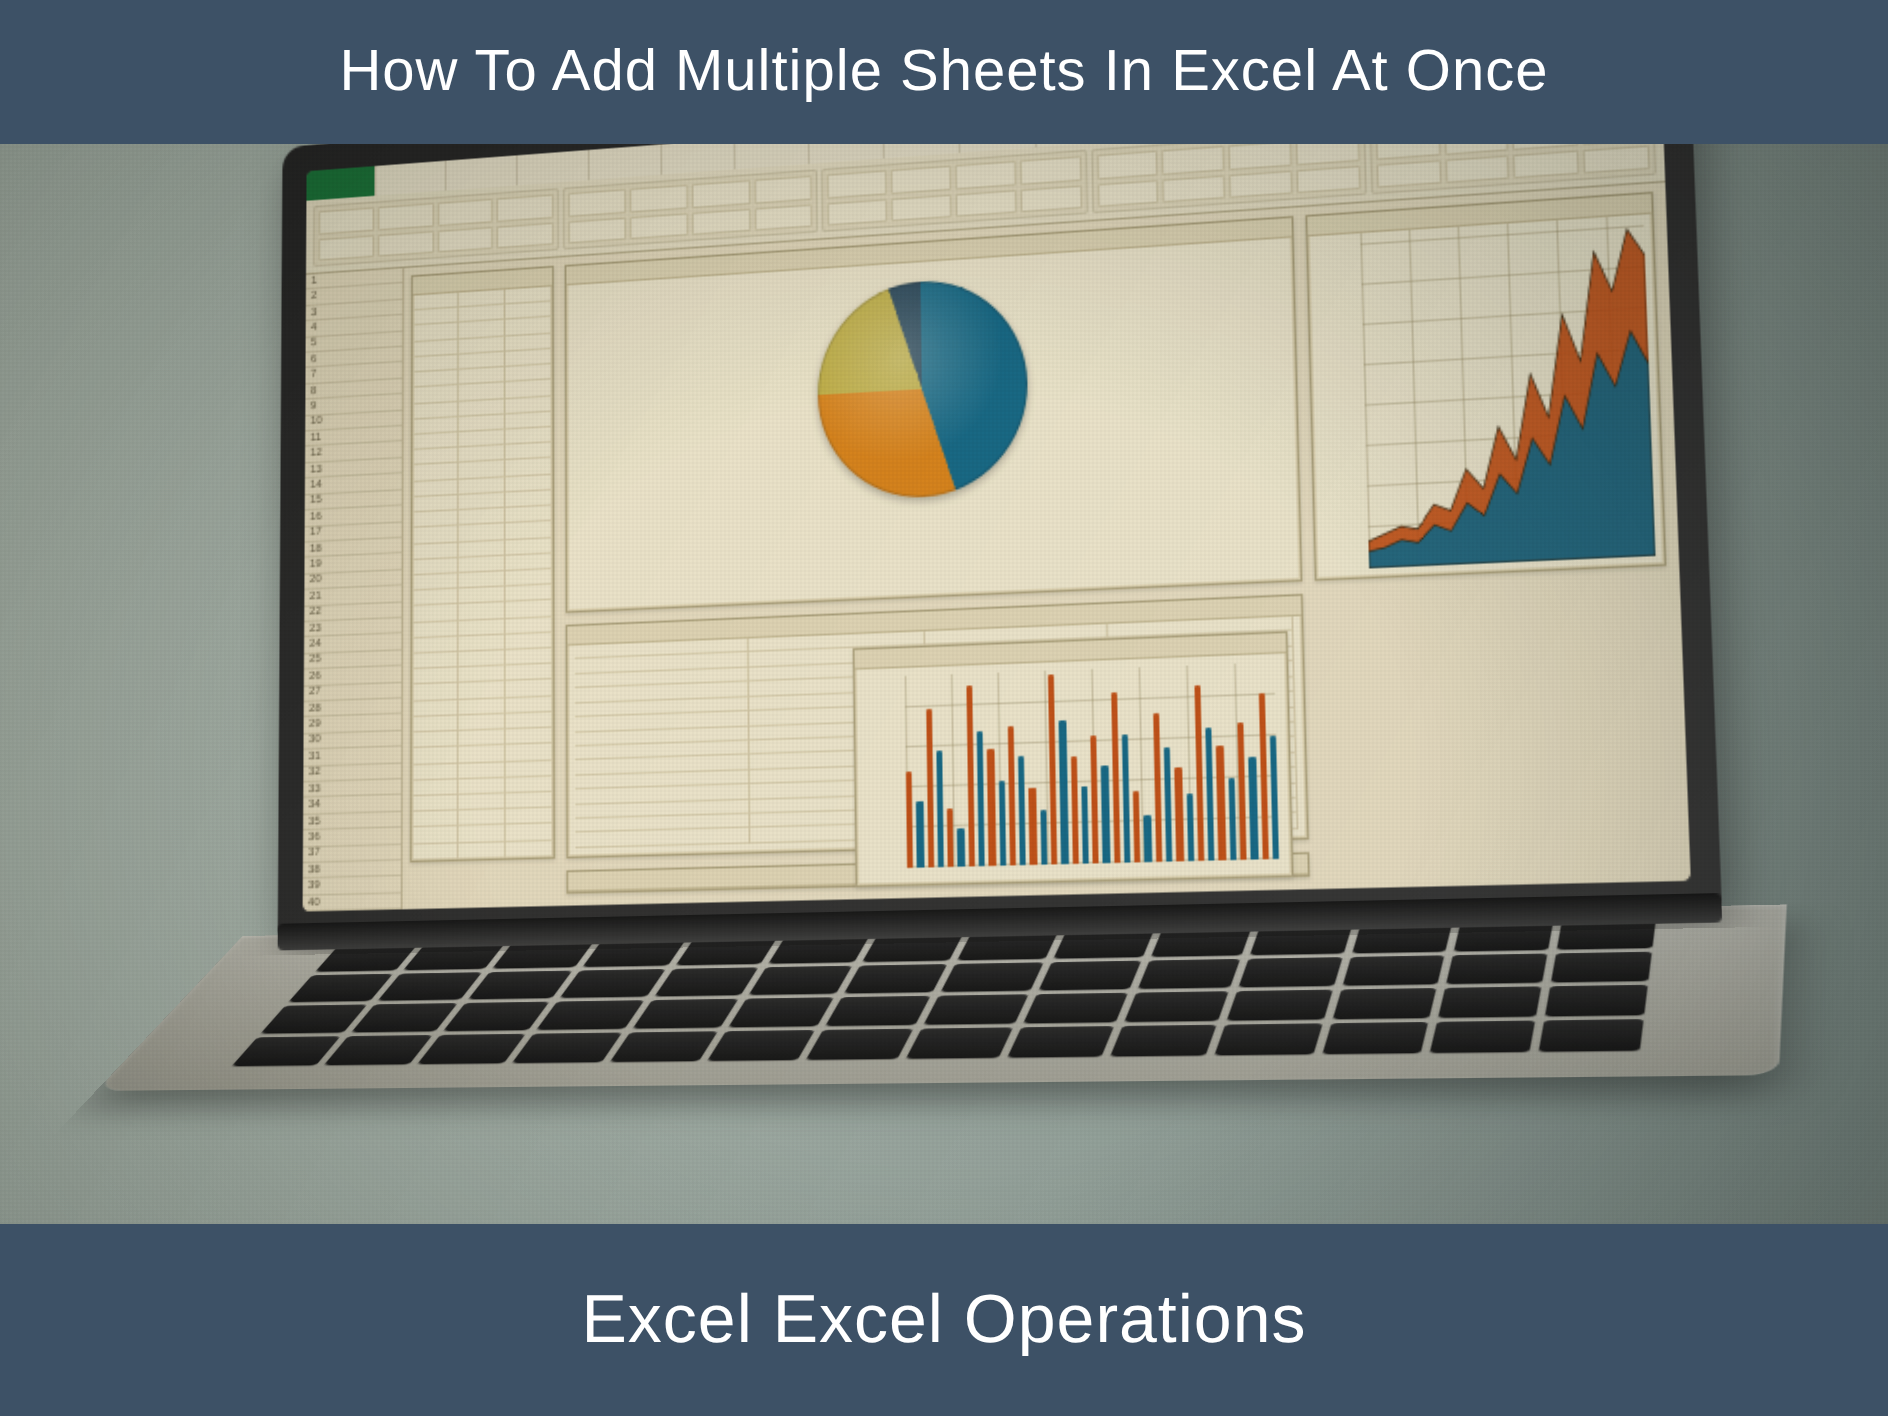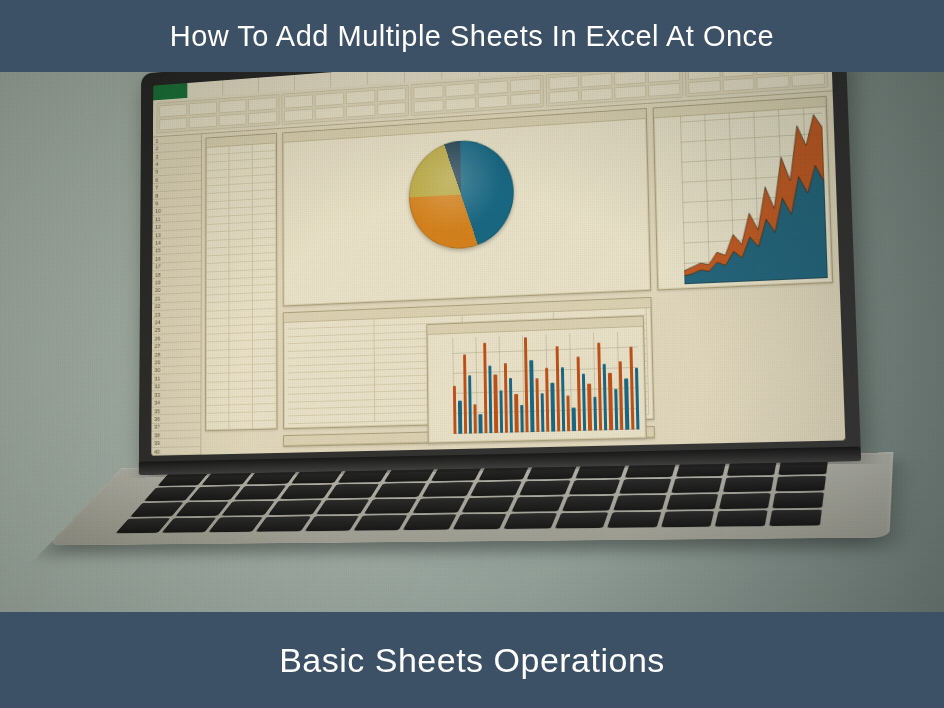--- a/index.html
+++ b/index.html
@@ -685,17 +685,17 @@
           <div class="key"></div>
           <div class="key"></div>
           <div class="key"></div>
         </div>
     </div>
 
   </div>
 </div>
 
 <div class="bottom-bar">
-  <span>Basic Sheets Operations</span>
+  <span>Excel Excel Operations</span>
 </div>
 
 <div class="vignette"></div>
 <div class="grain"></div>
 
 </body></html>

